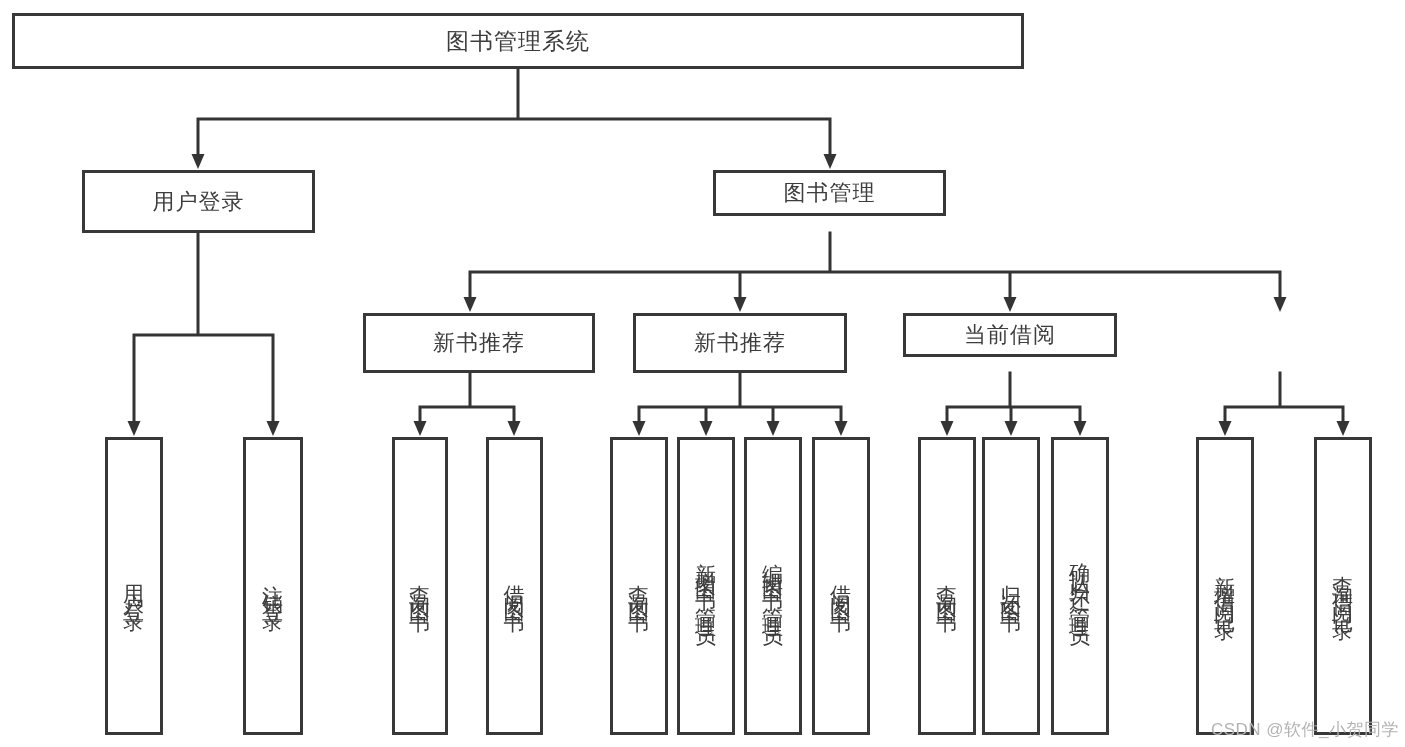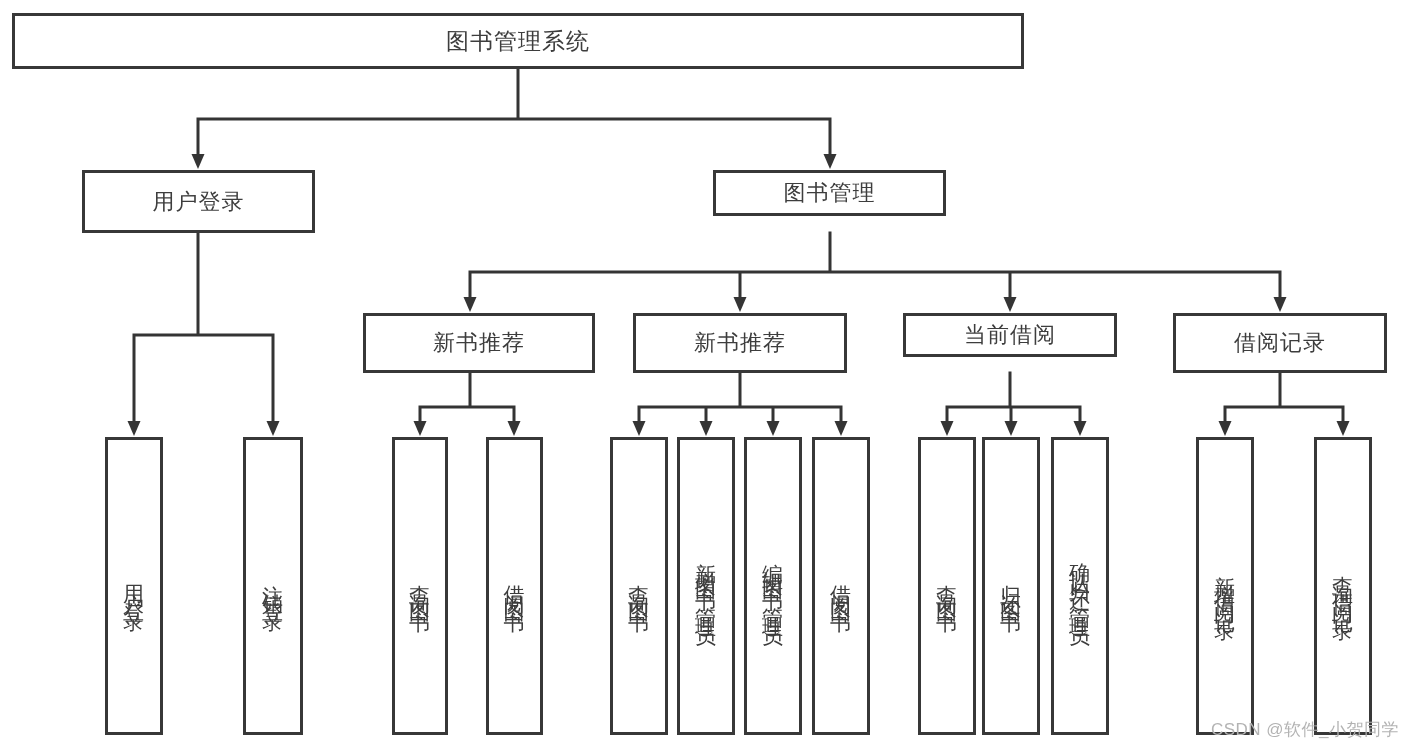--- a/index.html
+++ b/index.html
@@ -106,23 +106,20 @@
 
   <div class="node hnode" style="left:363px; top:313px; width:232px; height:60px;">
     <span>新书推荐</span>
   </div>
   <div class="node hnode" style="left:633px; top:313px; width:214px; height:60px;">
     <span>新书推荐</span>
   </div>
   <div class="node hnode" style="left:903px; top:313px; width:214px; height:44px;">
     <span>当前借阅</span>
   </div>
-  <div class="node hnode" style="left:1173px; top:313px; width:214px; height:60px;">
-    <span>借阅记录</span>
-  </div>
 
   <div class="node vnode" style="left:105px; top:437px; width:58px; height:298px;">
     <span>用户登录</span>
   </div>
   <div class="node vnode" style="left:243px; top:437px; width:60px; height:298px;">
     <span>注销登录</span>
   </div>
 
   <div class="node vnode" style="left:392px; top:437px; width:56px; height:298px;">
     <span>查询图书</span>

